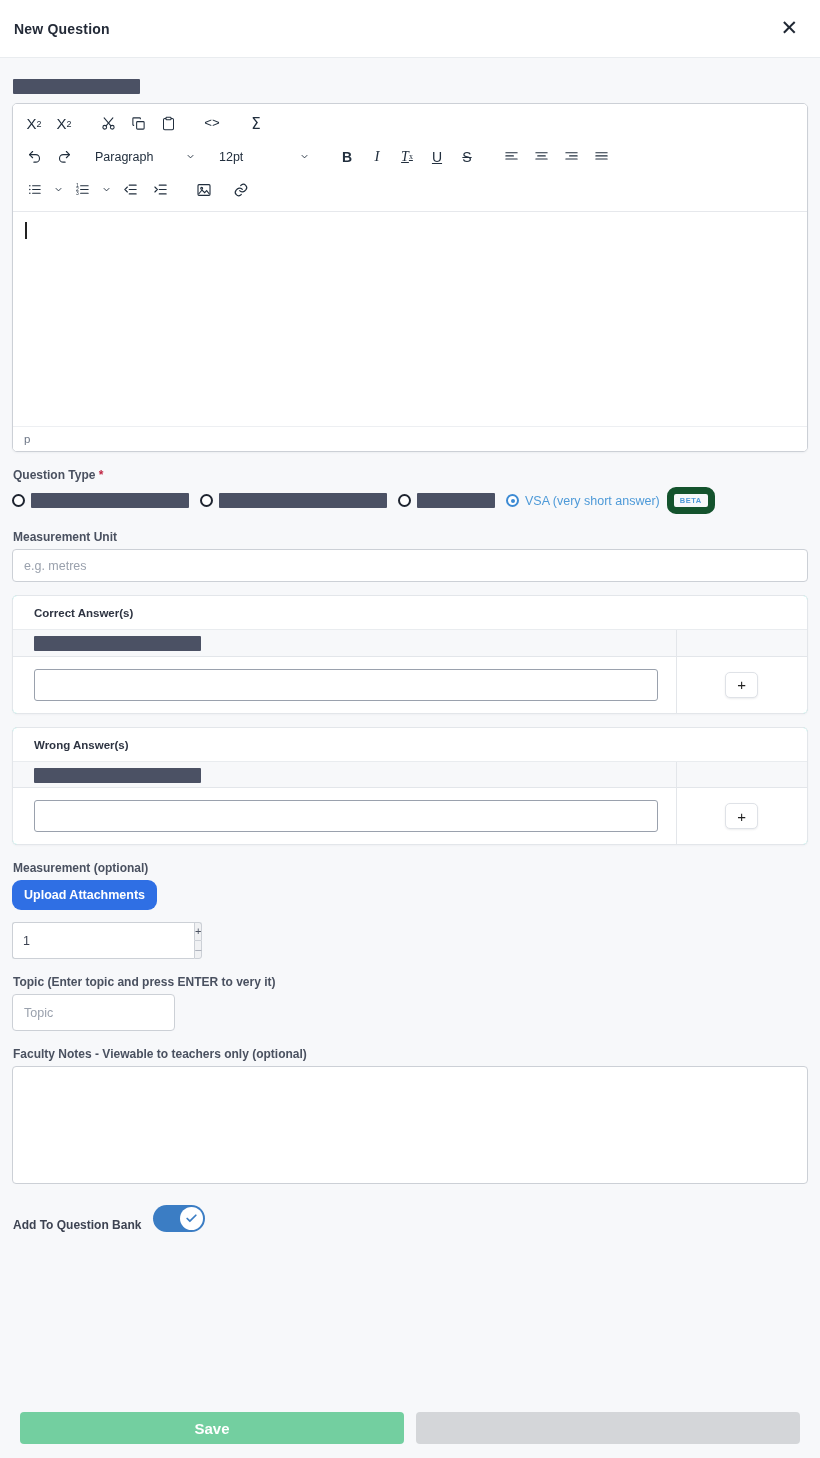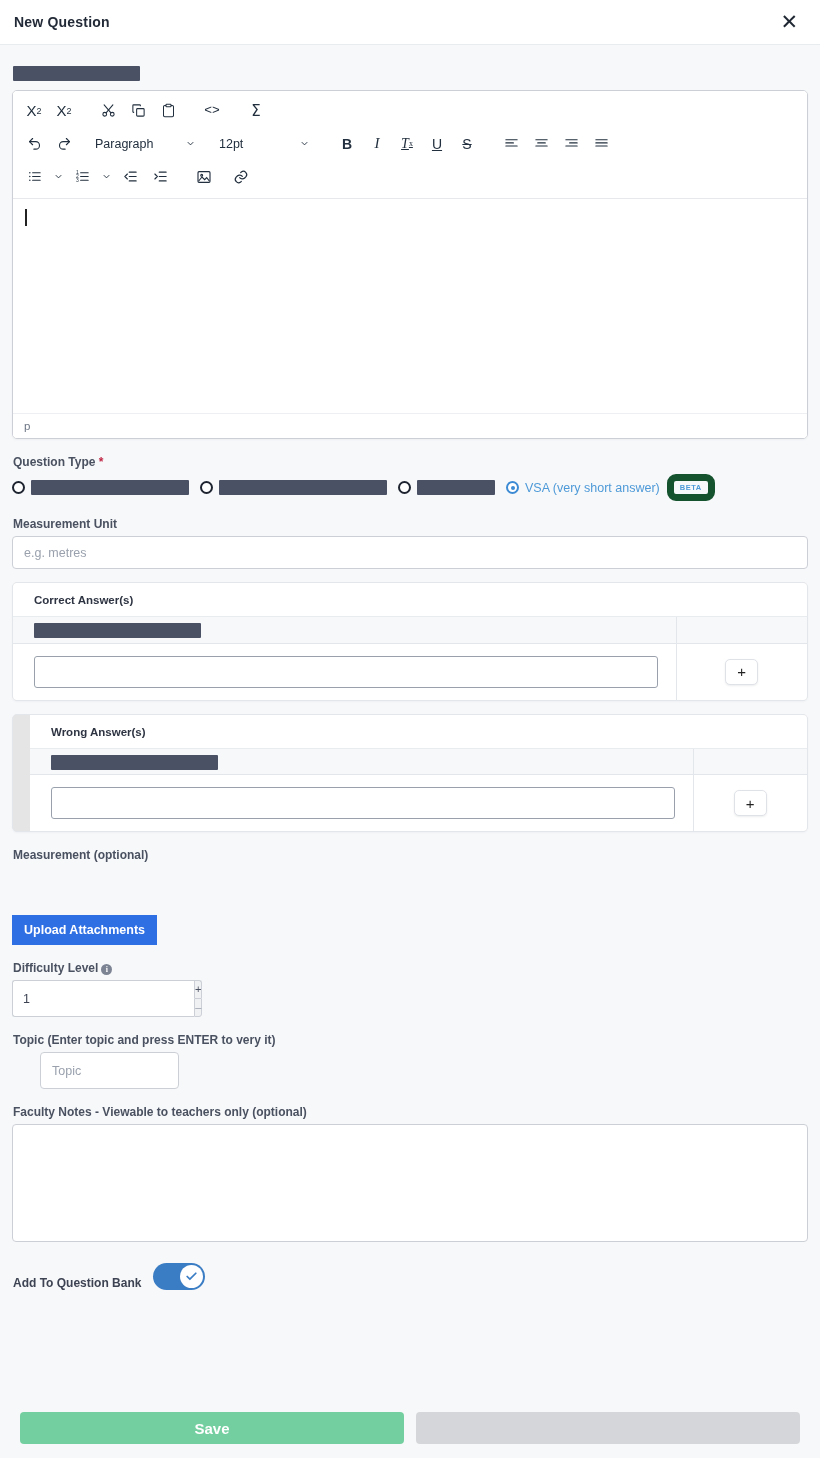--- a/index.html
+++ b/index.html
@@ -9,21 +9,21 @@
     width: 820px; height: 1458px;
     background: #f7f8fa;
     font-family: "Liberation Sans", sans-serif;
     color: #3d4352;
     overflow: hidden;
     position: relative;
   }
 
   
   .modal-header {
-    height: 45px;
+    height: 58px;
     background: #ffffff;
     border-bottom: 1px solid #e9ecef;
     display: flex;
     align-items: center;
     justify-content: space-between;
     padding: 0 18px 0 14px;
   }
   .modal-title {
     font-size: 14px;
     font-weight: bold;
@@ -201,21 +201,21 @@
     color: #3d4352;
     font-family: "Liberation Sans", sans-serif;
     outline: none;
   }
   .txt-input::placeholder { color: #9aa1ad; }
 
   .block { margin-bottom: 13px; }
 
   
   .panel {
-    background: #e5e5e5;
+    background: #5eead4;
     border: 1px solid #e3e6ea;
     border-radius: 5px;
     overflow: hidden;
     box-shadow: 0 1px 2px rgba(40,50,70,.04);
   }
   .panel-head {
     padding: 11px 12px 10px 21px;
     border-bottom: 1px solid #e9ecef;
     font-size: 11.5px;
     font-weight: bold;
@@ -266,25 +266,24 @@
     font-family: "Liberation Sans", sans-serif;
   }
 
   
   .upload-btn {
     background: #2f6fe4;
     color: #fff;
     font-size: 12.5px;
     font-weight: bold;
     border: none;
-    border-radius: 0;
+    border-radius: 9px;
     padding: 8px 12px;
     cursor: pointer;
     font-family: "Liberation Sans", sans-serif;
-    margin-top: 48px;
   }
 
   
   .info-icon {
     display: inline-flex;
     align-items: center;
     justify-content: center;
     width: 11px; height: 11px;
     border-radius: 50%;
     background: #7c8494;
@@ -321,21 +320,21 @@
     display: flex; align-items: center; justify-content: center;
     font-size: 11px;
     color: #4a5160;
     cursor: pointer;
     line-height: 1;
     font-family: "Liberation Sans", sans-serif;
   }
   .step-btn.up { border-radius: 0 3px 0 0; border-bottom: none; }
   .step-btn.dn { border-radius: 0 0 3px 0; color: #9aa1ad; }
 
-  .topic-input { width: 139px; height: 37px; margin-left: 28px; }
+  .topic-input { width: 163px; height: 37px; }
 
   .notes-area {
     width: 100%;
     height: 118px;
     border: 1px solid #ccd0d6;
     border-radius: 4px;
     background: #fff;
     resize: none;
     outline: none;
     font-family: "Liberation Sans", sans-serif;
@@ -639,21 +638,21 @@
           </td>
           <td class="col-b">
             <div class="plus-btn">+</div>
           </td>
         </tr>
       </tbody>
     </table>
   </div>
 
   
-  <div class="panel" style="margin-bottom:10px;padding-left:17px;">
+  <div class="panel" style="margin-bottom:10px;">
     <div class="panel-head">Wrong Answer(s)</div>
     <table class="tbl">
       <thead>
         <tr>
           <th class="col-a">
             <div class="redact hdr-redact"></div>
           </th>
           <th class="col-b"></th>
         </tr>
       </thead>
@@ -671,23 +670,20 @@
   </div>
 
   
   <div class="block" style="margin-bottom:12px;">
     <div class="field-label">Measurement (optional)</div>
     <button class="upload-btn">Upload Attachments</button>
   </div>
 
   
   <div class="block">
-    <div class="field-label">
-      <span>Difficulty Level</span><span class="info-icon">i</span>
-    </div>
     <div class="stepper">
       <input value="1" style="">
       <div class="stepper-btns">
         <div class="step-btn up">+</div>
         <div class="step-btn dn">–</div>
       </div>
     </div>
   </div>
 
   

